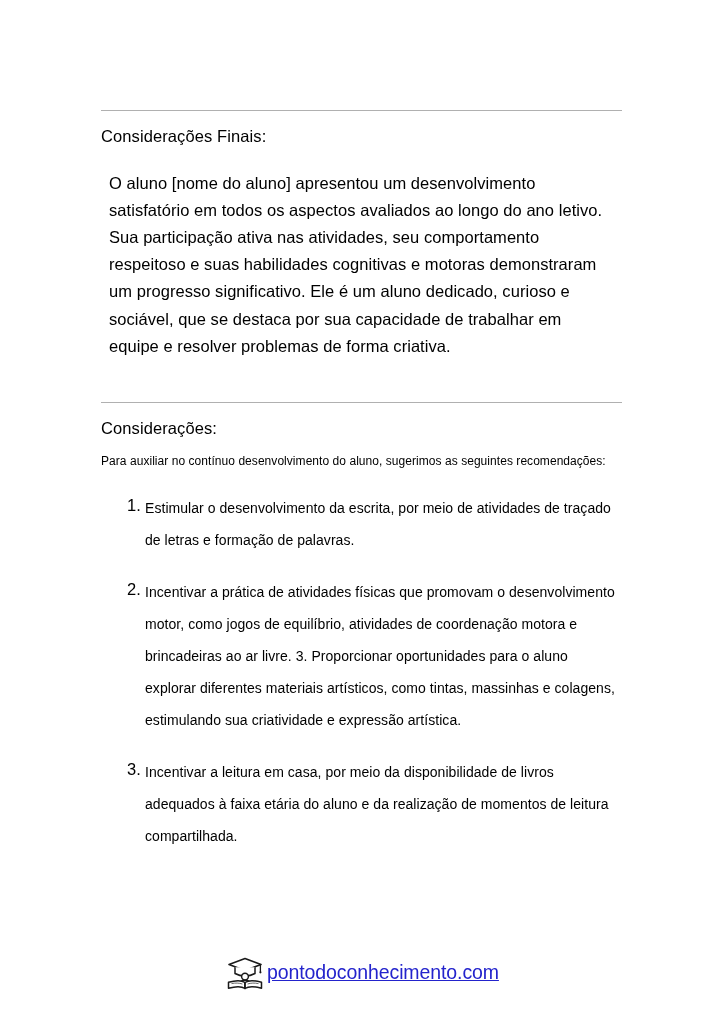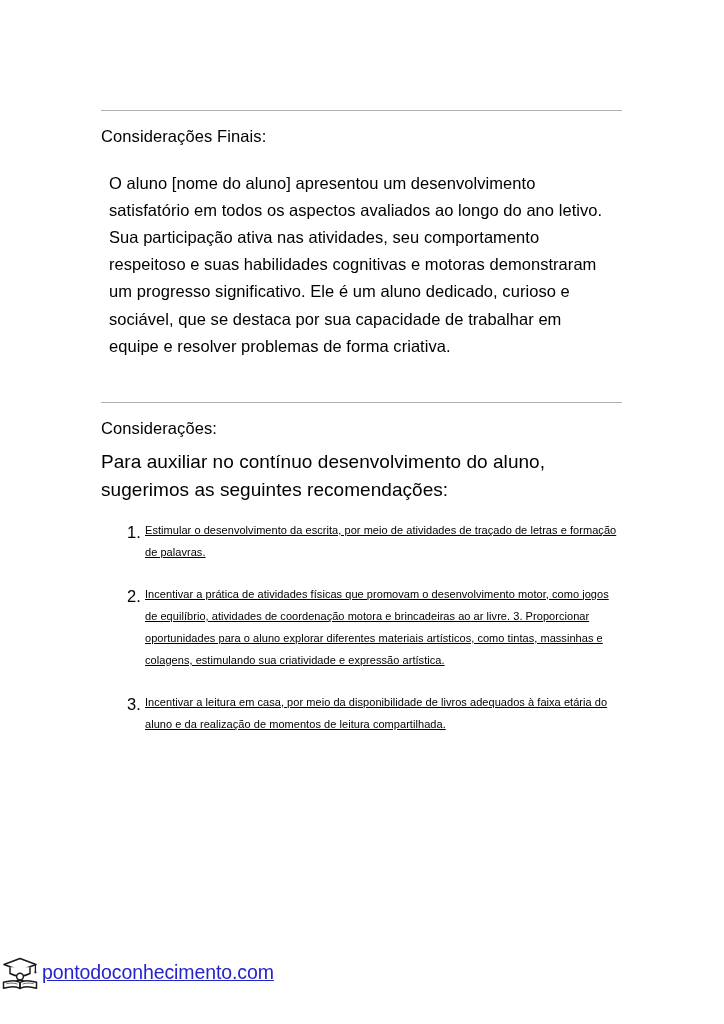--- a/index.html
+++ b/index.html
@@ -50,44 +50,43 @@
     font-size: 16.5px;
     line-height: 27.2px;
     margin: 8px;
     padding-top: 17px;
     letter-spacing: 0.05px;
   }
 
   .rule-gap { padding-top: 34px; }
 
   .para-tight {
-    font-size: 19px;
+    font-size: 12px;
     line-height: 27.2px;
     margin: 0;
     padding-top: 12px;
     letter-spacing: 0.05px;
   }
 
   ol.rec-list {
     margin: 0;
     padding: 0;
     padding-top: 16px;
     list-style: none;
     counter-reset: recitem;
   }
 
   ol.rec-list > li {
     position: relative;
     counter-increment: recitem;
-    font-size: 11px;
-    line-height: 22px;
+    font-size: 14px;
+    line-height: 32px;
     padding-left: 44px;
     margin-bottom: 20px;
     letter-spacing: 0.05px;
-    text-decoration: underline;
   }
   ol.rec-list > li:last-child { margin-bottom: 0; }
 
   ol.rec-list > li::before {
     content: counter(recitem) ".";
     position: absolute;
     left: 26px;
     top: 0;
     width: 18px;
     text-align: left;
@@ -95,21 +94,21 @@
     line-height: 27.2px;
   }
 
   .footer {
     position: absolute;
     left: 0;
     top: 952px;
     width: 724px;
     display: flex;
     align-items: center;
-    justify-content: flex-start;
+    justify-content: center;
   }
 
   .logo-mark {
     width: 40px;
     height: 40px;
     display: block;
     flex: 0 0 auto;
     margin-right: 2px;
   }
 

